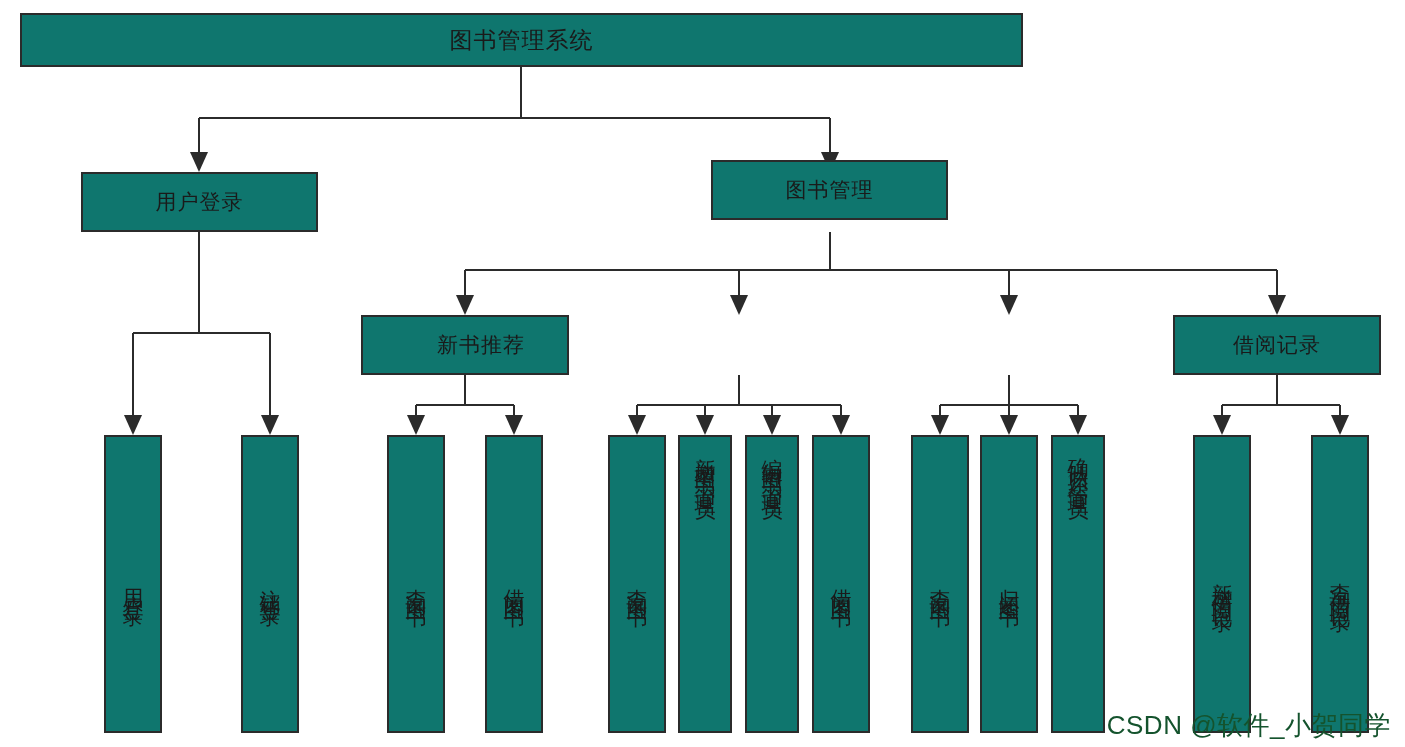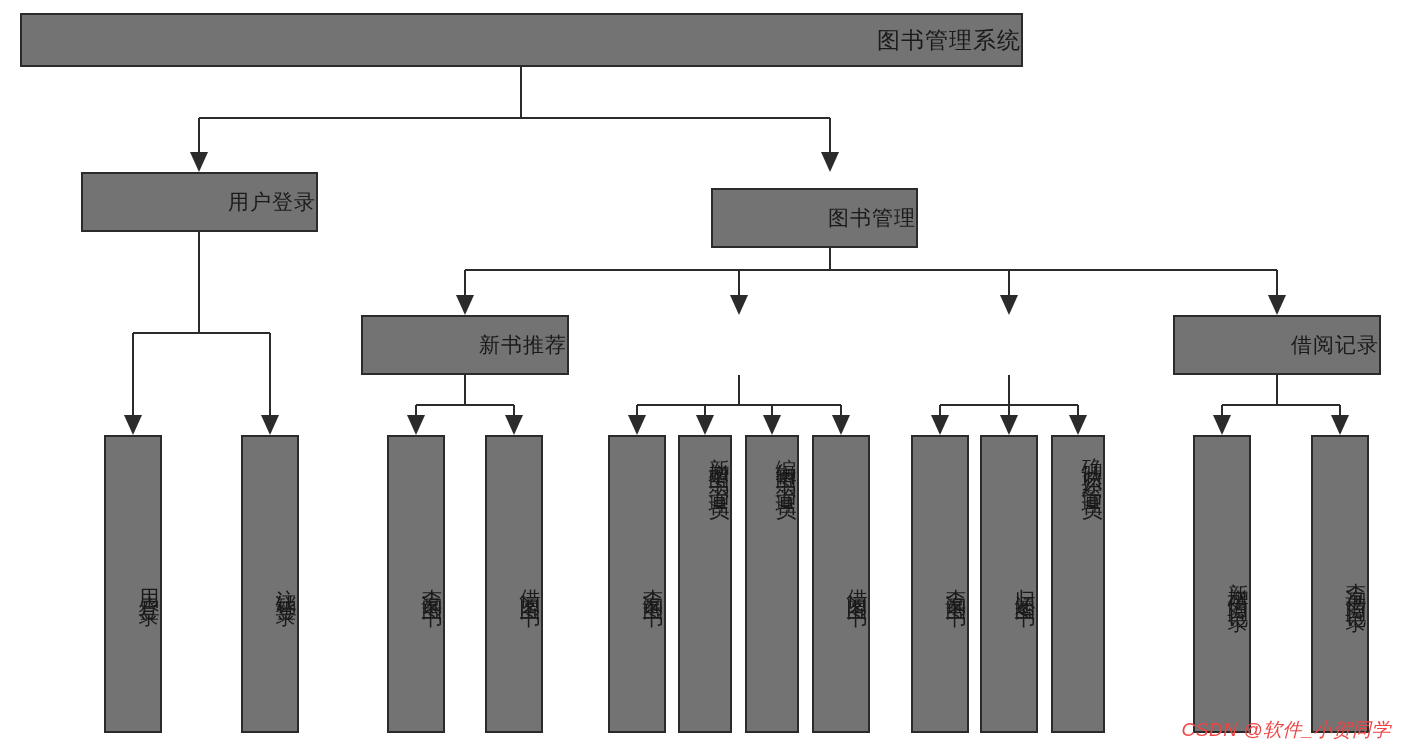--- a/index.html
+++ b/index.html
@@ -34,25 +34,25 @@
     shape-rendering: crispEdges;
   }
   #wires polygon {
     fill: #2b2b2b;
     stroke: none;
   }
   
   .node {
     position: absolute;
     box-sizing: border-box;
-    background: #737373;
+    background: #0f766e;
     border: 2.4px solid #2b2b2b;
     display: flex;
     align-items: center;
-    justify-content: flex-end;
+    justify-content: center;
     color: #1a1a1a;
     z-index: 2;
   }
   .node-root {
     font-size: 23px;
     letter-spacing: 1px;
   }
   .node-l2 {
     font-size: 21px;
     letter-spacing: 1px;
@@ -76,26 +76,25 @@
     white-space: nowrap;
     display: block;
   }
   .leaf-top {
     align-items: flex-start;
   }
   .watermark {
     position: absolute;
     right: 14px;
     bottom: 4px;
-    font-size: 19px;
-    color: #ef4444;
+    font-size: 26px;
+    color: #14532d;
     letter-spacing: 0.5px;
     z-index: 3;
     white-space: nowrap;
-    font-style: italic;
   }
 </style>
 </head>
 <body>
 
 <div id="canvas">
 
   <svg id="wires" viewBox="0 0 1405 747" width="1405" height="747">
 
     <line x1="521" y1="67" x2="521" y2="118"></line>
@@ -161,21 +160,21 @@
     <polygon points="1331,415 1349,415 1340,435"></polygon>
   </svg>
 
   <div class="node node-root" style="left:20px; top:13px; width:1003px; height:54px;">
     <span>图书管理系统</span>
   </div>
 
   <div class="node node-l2" style="left:81px; top:172px; width:237px; height:60px;">
     <span>用户登录</span>
   </div>
-  <div class="node node-l2" style="left:711px; top:188px; width:207px; height:60px;">
+  <div class="node node-l2" style="left:711px; top:160px; width:237px; height:60px;">
     <span>图书管理</span>
   </div>
 
   <div class="node node-l3" style="left:361px; top:315px; width:208px; height:60px;padding-left:32px;">
     <span>新书推荐</span>
   </div>
   <div class="node node-l3" style="left:1173px; top:315px; width:208px; height:60px;">
     <span>借阅记录</span>
   </div>
 

